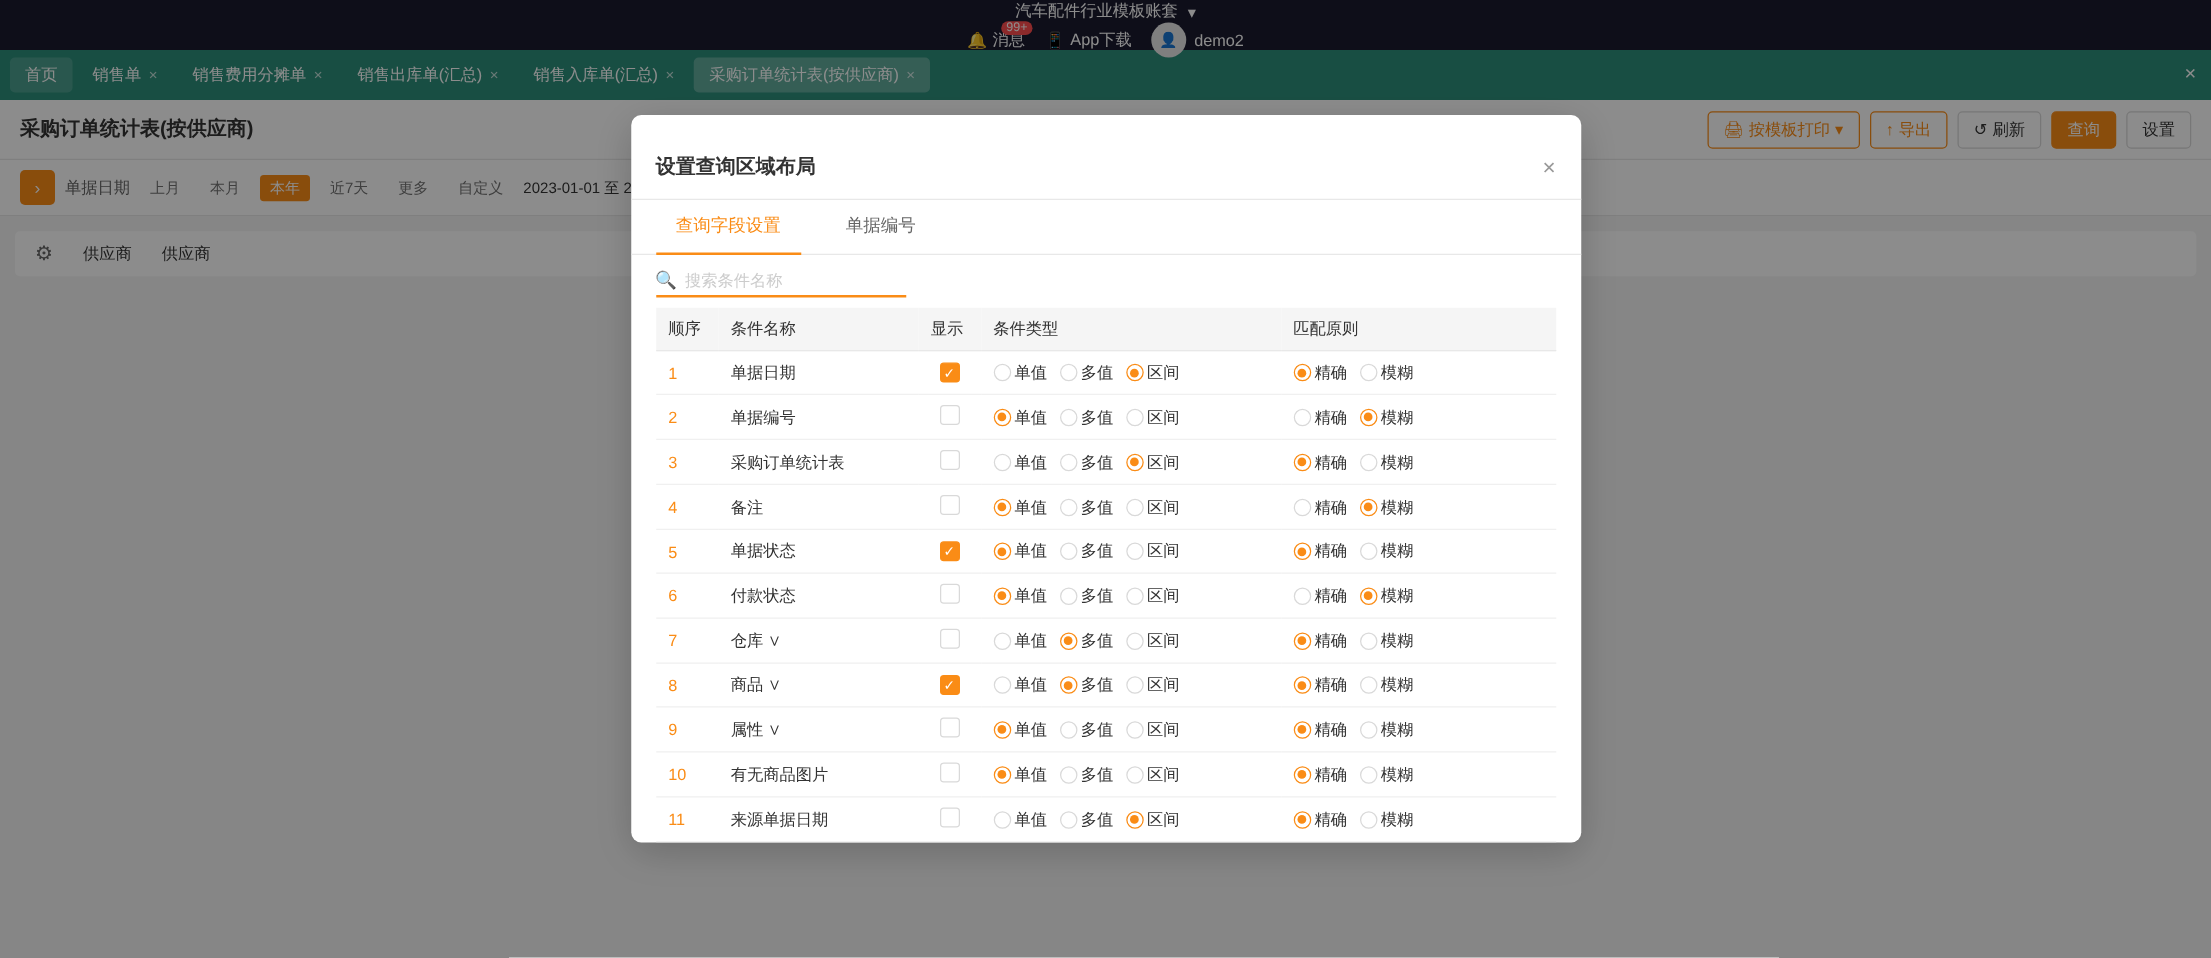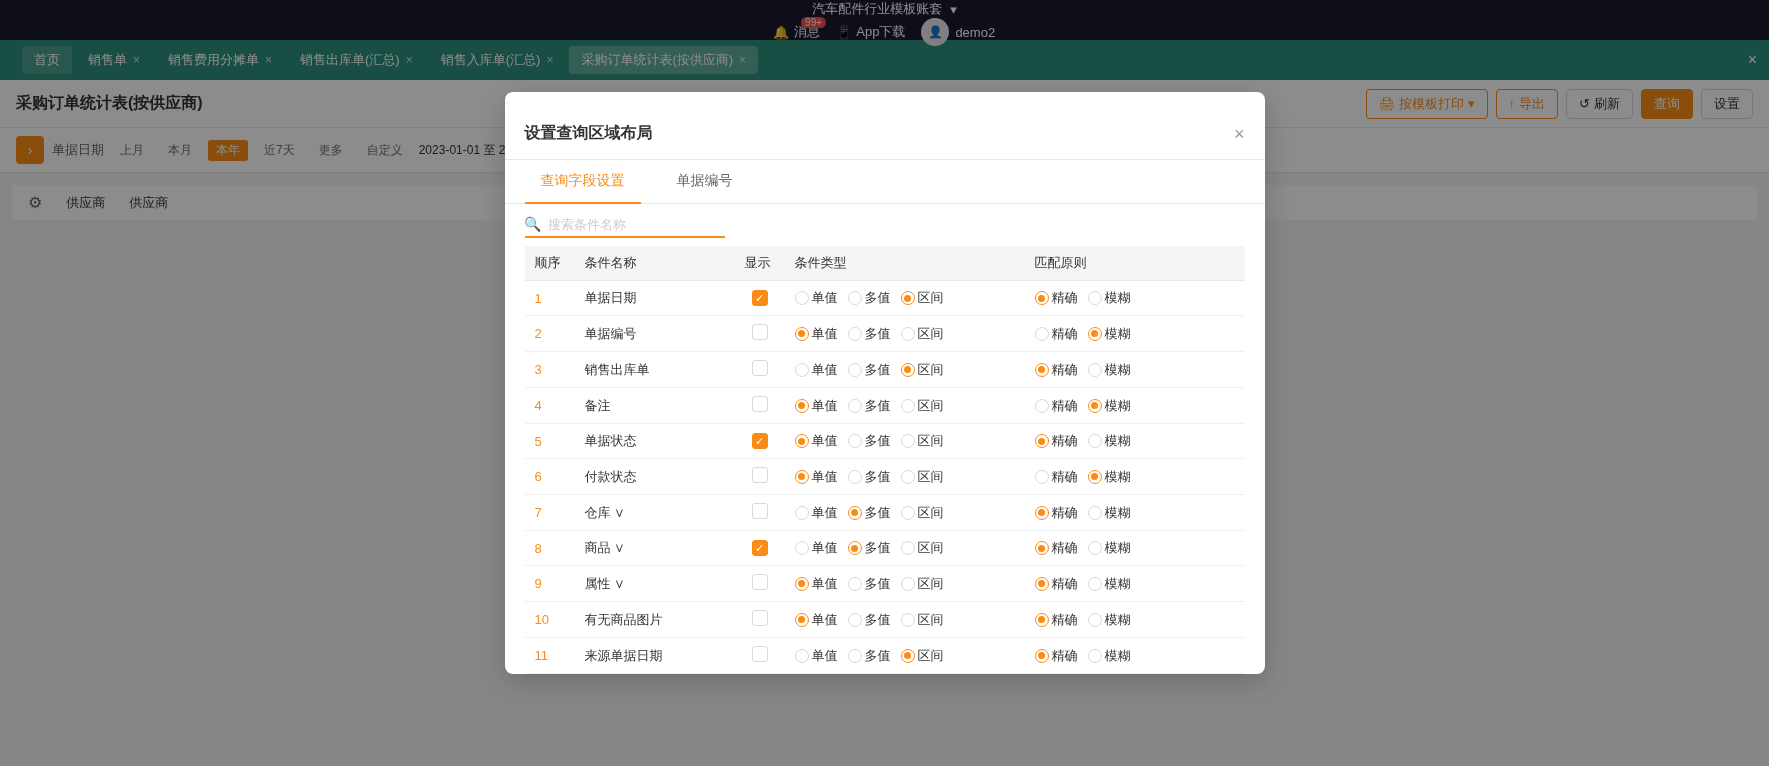--- a/index.html
+++ b/index.html
@@ -40,21 +40,21 @@
       display: flex;
       align-items: center;
       gap: 6px;
       font-size: 13px;
       color: #fff;
       cursor: pointer;
       white-space: nowrap;
     }
     .tab-item.active { background: rgba(255,255,255,0.25); }
     .tab-close { font-size: 12px; opacity: 0.7; }
-    .tab-home { background: rgba(255,255,255,0.15); margin-left: 14px; }
+    .tab-home { background: rgba(255,255,255,0.15); }
     .tab-bar-close { margin-left: auto; color: #fff; cursor: pointer; font-size: 16px; padding: 4px; }
 
     
     .page-header {
       height: 48px;
       background: #fff;
       display: flex;
       align-items: center;
       justify-content: space-between;
       padding: 0 16px;
@@ -461,21 +461,21 @@
                   </div>
                   <div class="radio-item">
                     <span class="custom-radio checked"></span>
                     <span class="radio-label">模糊</span>
                   </div>
                 </div>
               </td>
             </tr>
             <tr>
               <td><span class="order-num">3</span></td>
-              <td><span class="condition-name">销售出库单</span></td>
+              <td><span class="condition-name">采购订单统计表</span></td>
               <td style="text-align: center;"><span class="custom-checkbox"></span></td>
               <td>
                 <div class="radio-group">
                   <div class="radio-item">
                     <span class="custom-radio"></span>
                     <span class="radio-label">单值</span>
                   </div>
                   <div class="radio-item">
                     <span class="custom-radio"></span>
                     <span class="radio-label">多值</span>

